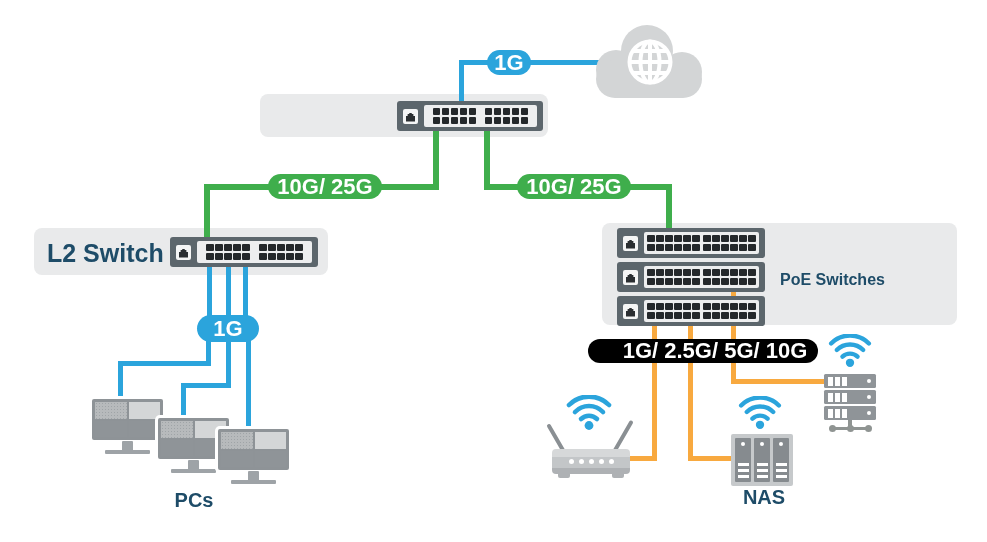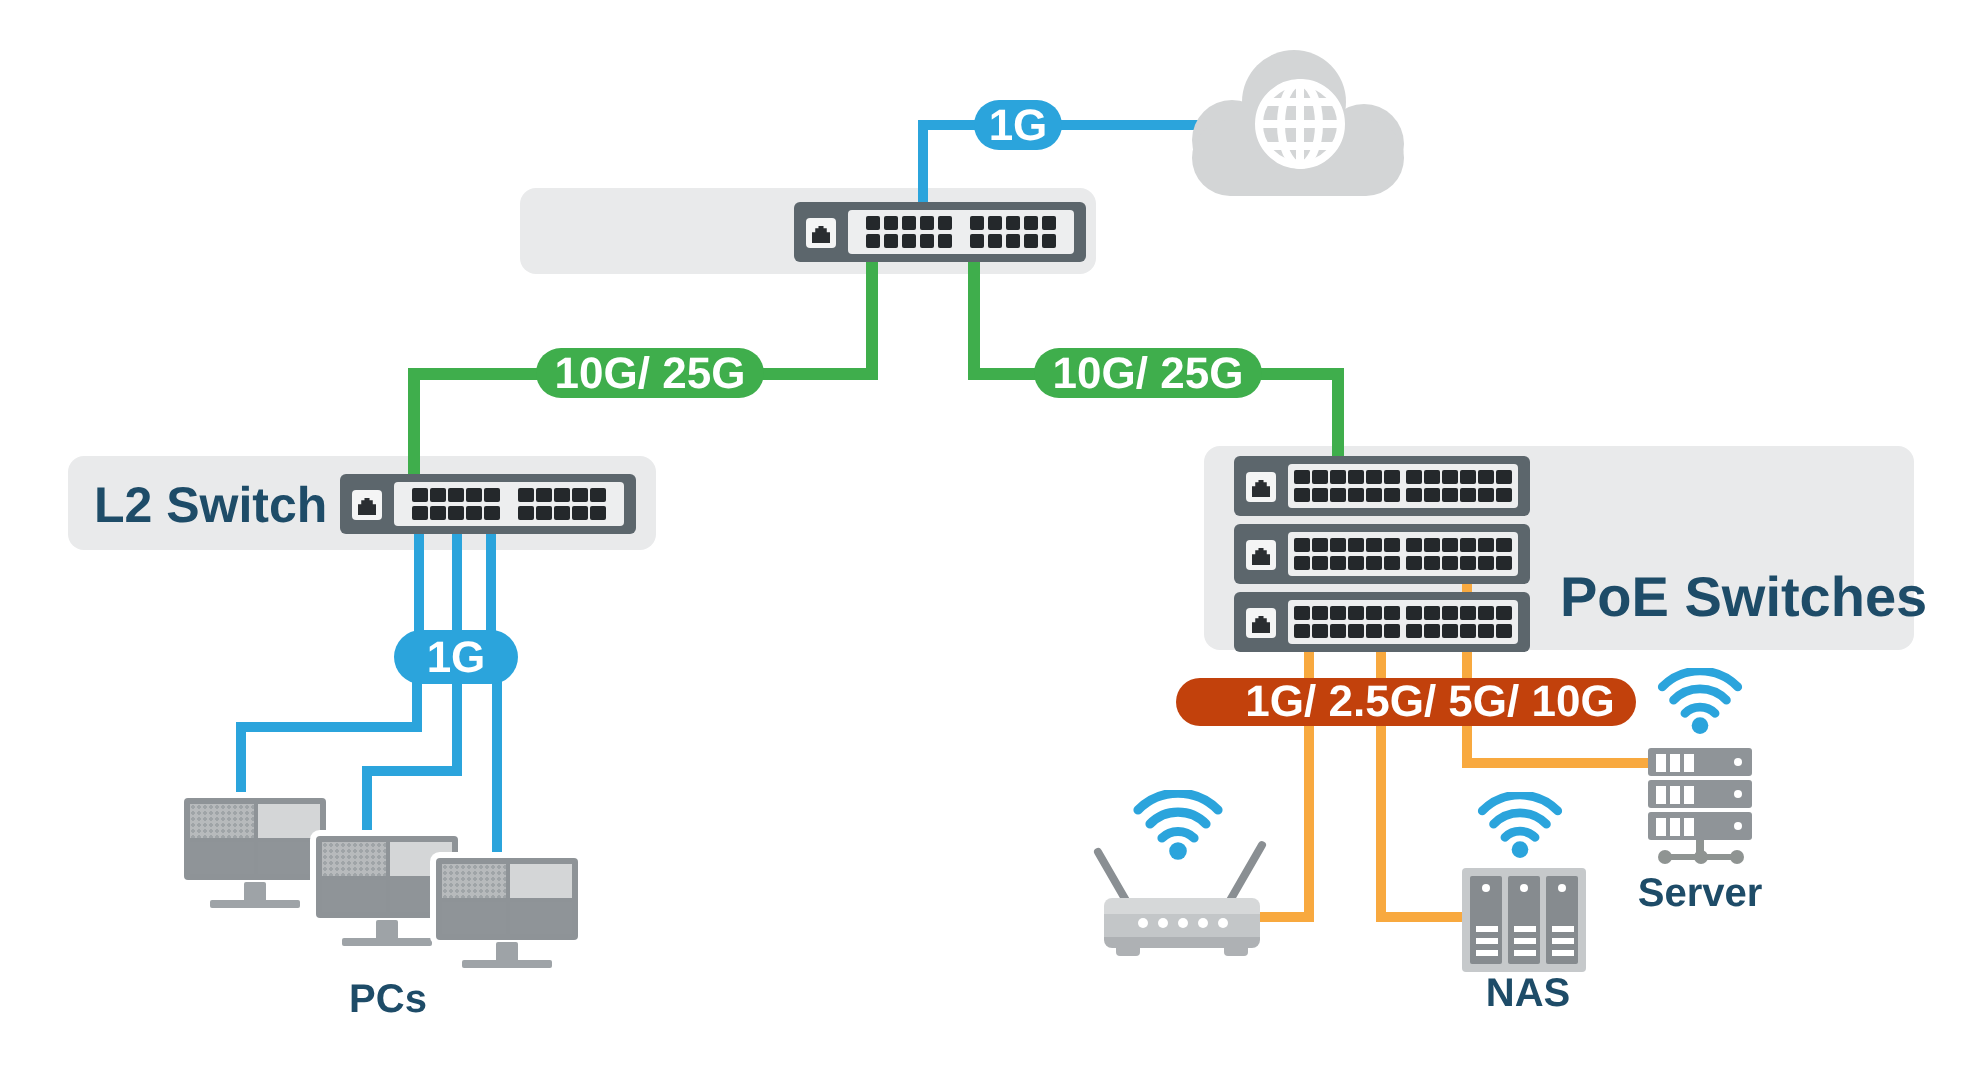--- a/index.html
+++ b/index.html
@@ -9,21 +9,21 @@
   .line{position:absolute;z-index:3;}
   .blue{background:#2BA4DC;}
   .green{background:#3FAE4C;}
   .orange{background:#F8A93F;}
   
   .badge{position:absolute;z-index:6;color:#fff;font-weight:bold;font-size:22px;
          display:flex;align-items:center;justify-content:center;border-radius:14px;
          letter-spacing:0;white-space:nowrap;}
   .badge.blue{background:#2BA4DC;}
   .badge.green{background:#3FAE4C;}
-  .badge.orange{background:#c2410c;padding-left:24px;}
+  .badge.orange{background:#000000;padding-left:24px;}
   
   .panel{position:absolute;z-index:2;background:#E9EAEB;border-radius:8px;}
   
   .switchdev{position:absolute;z-index:4;background:#5C666C;border-radius:3px;
              display:flex;align-items:center;padding:0 6px;gap:6px;box-sizing:border-box;}
   .pjack{width:15px;height:15px;background:#F4F5F5;border-radius:2px;flex:none;
          display:flex;align-items:flex-end;justify-content:center;padding-bottom:2px;box-sizing:border-box;}
   .pjack i{display:block;width:9px;height:9px;background:#2A2E31;
     clip-path:polygon(0 100%,0 40%,18% 40%,18% 18%,36% 18%,36% 0,64% 0,64% 18%,82% 18%,82% 40%,100% 40%,100% 100%);}
   .pboard{flex:1;height:22px;background:#EDEEEF;border-radius:2px;
@@ -267,21 +267,21 @@
           <span class="port"></span>
           <span class="port"></span>
           <span class="port"></span>
           <span class="port"></span>
           <span class="port"></span>
         </span>
     </span>
   </div>
 
   <div class="nodelabel" style="left:47px;top:239px;font-size:25px;">L2 Switch</div>
-  <div class="nodelabel" style="left:780px;top:283px;font-size:28px;">PoE Switches</div>
+  <div class="nodelabel" style="left:780px;top:271px;font-size:16px;">PoE Switches</div>
 
   <svg class="wifi" style="left:588px;top:20px;z-index:4;" width="122" height="80" viewBox="0 0 122 80">
     <g fill="#D3D5D6">
       <circle cx="59" cy="31" r="26"></circle>
       <circle cx="28" cy="50" r="20"></circle>
       <circle cx="94" cy="52" r="20"></circle>
       <rect x="8" y="40" width="106" height="38" rx="19"></rect>
     </g>
     <g fill="none" stroke="#ffffff" stroke-width="4">
       <circle cx="62" cy="42" r="20.5"></circle>
@@ -384,21 +384,20 @@
     <span class="s" style="left:4px;"></span>
       <span class="s" style="left:11px;"></span>
       <span class="s" style="left:18px;"></span>
       <span class="d"></span>
   </div>
   <div class="graypart" style="left:848px;top:420px;width:4px;height:8px;background:#8F9492;"></div>
   <div class="graypart" style="left:833px;top:427px;width:35px;height:3px;background:#8F9492;"></div>
   <div class="graypart" style="left:829px;top:425px;width:7px;height:7px;border-radius:50%;background:#8F9492;"></div>
   <div class="graypart" style="left:847px;top:425px;width:7px;height:7px;border-radius:50%;background:#8F9492;"></div>
   <div class="graypart" style="left:865px;top:425px;width:7px;height:7px;border-radius:50%;background:#8F9492;"></div>
-  <div class="devlabel" style="left:800px;top:436px;width:100px;">Server</div>
 
   <div class="badge blue" style="left:487px;top:50px;width:44px;height:25px;">1G</div>
   <div class="badge green" style="left:268px;top:174px;width:114px;height:25px;">10G/ 25G</div>
   <div class="badge green" style="left:517px;top:174px;width:114px;height:25px;">10G/ 25G</div>
   <div class="badge blue" style="left:197px;top:315px;width:62px;height:27px;border-radius:15px;">1G</div>
   <div class="badge orange" style="left:588px;top:339px;width:206px;height:24px;border-radius:13px;">1G/ 2.5G/ 5G/ 10G</div>
 
 </div>
 
 </body></html>

